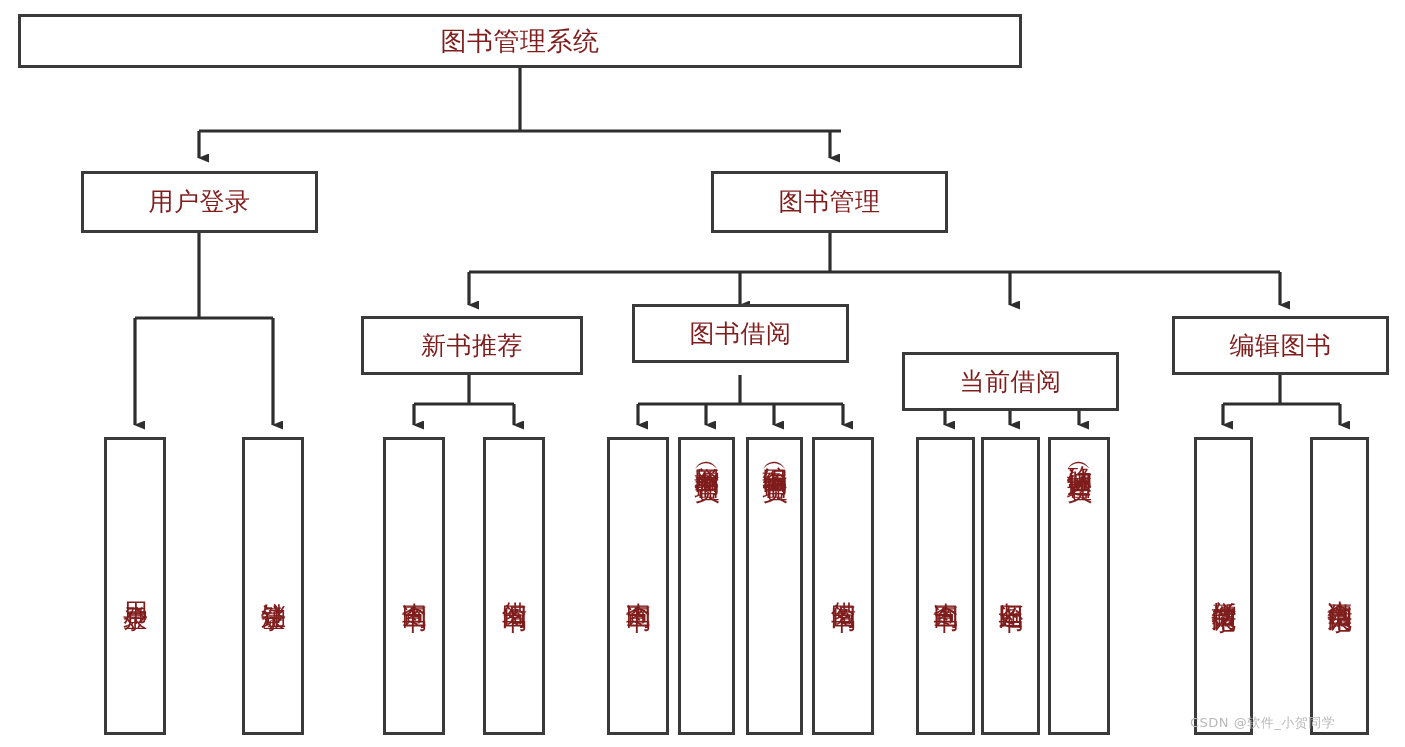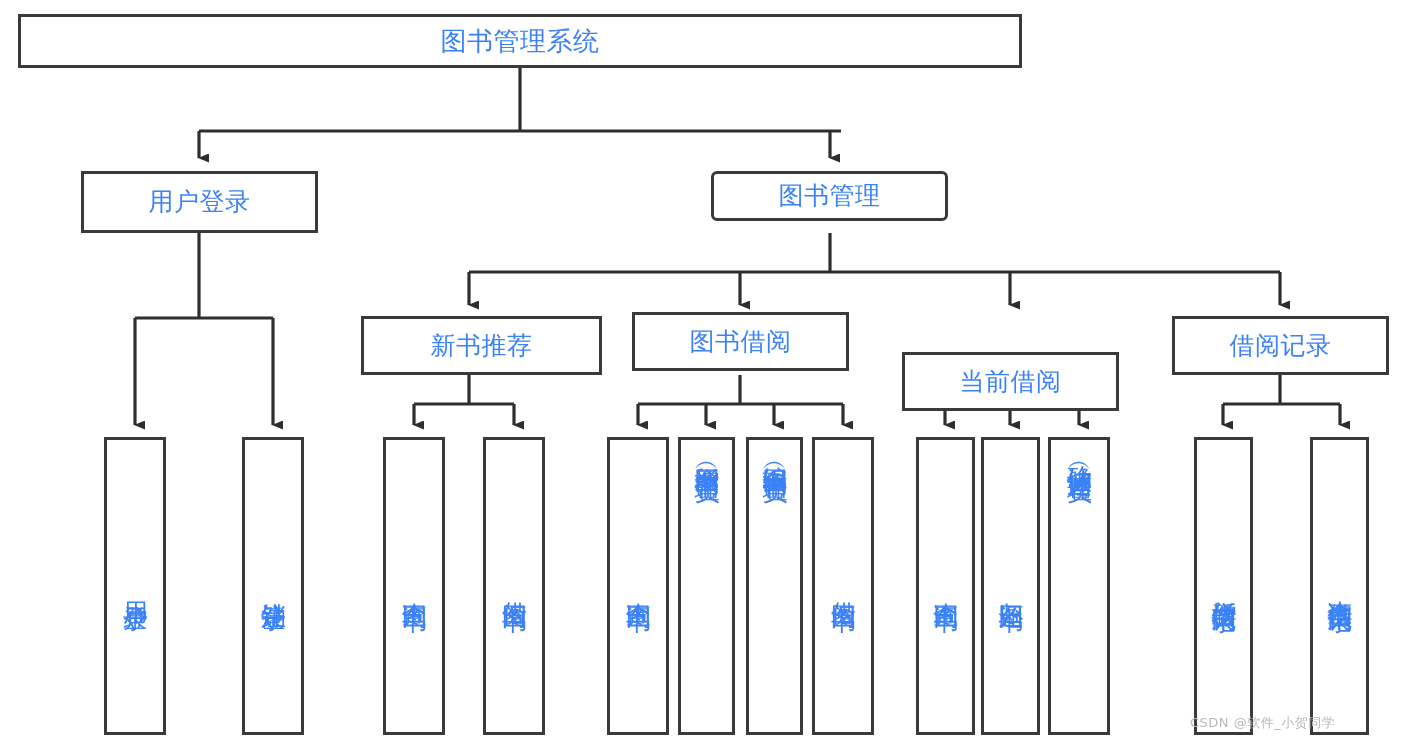--- a/index.html
+++ b/index.html
@@ -25,21 +25,21 @@
     height: 747px;
   }
   .node {
     position: absolute;
     box-sizing: border-box;
     border: 3px solid #3a3a3a;
     background: #ffffff;
     display: flex;
     align-items: center;
     justify-content: center;
-    color: #3b82f6;
+    color: #7f1d1d;
   }
   .node-label {
     display: block;
     line-height: 1.18;
     letter-spacing: 0.5px;
     white-space: nowrap;
   }
   .node.horizontal .node-label {
     font-size: 25px;
   }
@@ -134,38 +134,38 @@
   </svg>
 
   <div class="node root horizontal" style="left:18px; top:14px; width:1004px; height:54px;">
     <span class="node-label">图书管理系统</span>
   </div>
 
   <div class="node horizontal" style="left:81px; top:171px; width:237px; height:62px;">
     <span class="node-label">用户登录</span>
   </div>
 
-  <div class="node horizontal" style="left:711px; top:171px; width:237px; height:50px;border-radius:6px;">
+  <div class="node horizontal" style="left:711px; top:171px; width:237px; height:62px;">
     <span class="node-label">图书管理</span>
   </div>
 
-  <div class="node horizontal" style="left:361px; top:316px; width:241px; height:59px;">
+  <div class="node horizontal" style="left:361px; top:316px; width:222px; height:59px;">
     <span class="node-label">新书推荐</span>
   </div>
 
-  <div class="node horizontal" style="left:632px; top:312px; width:217px; height:59px;">
+  <div class="node horizontal" style="left:632px; top:304px; width:217px; height:59px;">
     <span class="node-label">图书借阅</span>
   </div>
 
   <div class="node horizontal" style="left:902px; top:316px; width:217px; height:59px;margin-top:36px;">
     <span class="node-label">当前借阅</span>
   </div>
 
   <div class="node horizontal" style="left:1172px; top:316px; width:217px; height:59px;">
-    <span class="node-label">借阅记录</span>
+    <span class="node-label">编辑图书</span>
   </div>
 
   <div class="node vertical center-v" style="left:104px; top:437px; width:62px; height:298px;">
     <span class="node-label">用户登录</span>
   </div>
 
   <div class="node vertical center-v" style="left:242px; top:437px; width:62px; height:298px;">
     <span class="node-label">注销登录</span>
   </div>
 

